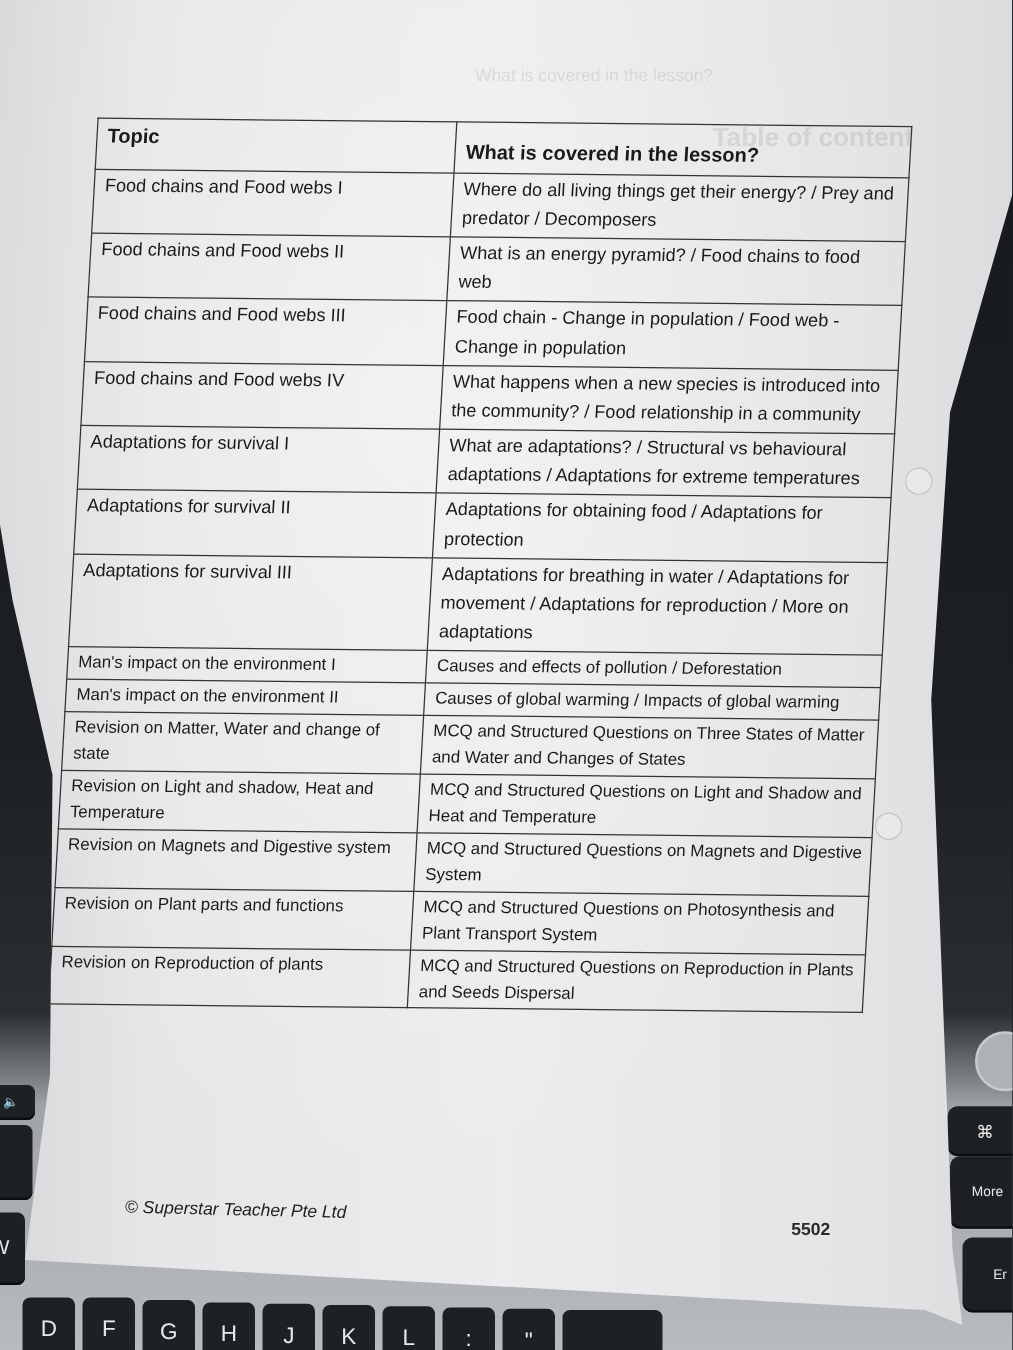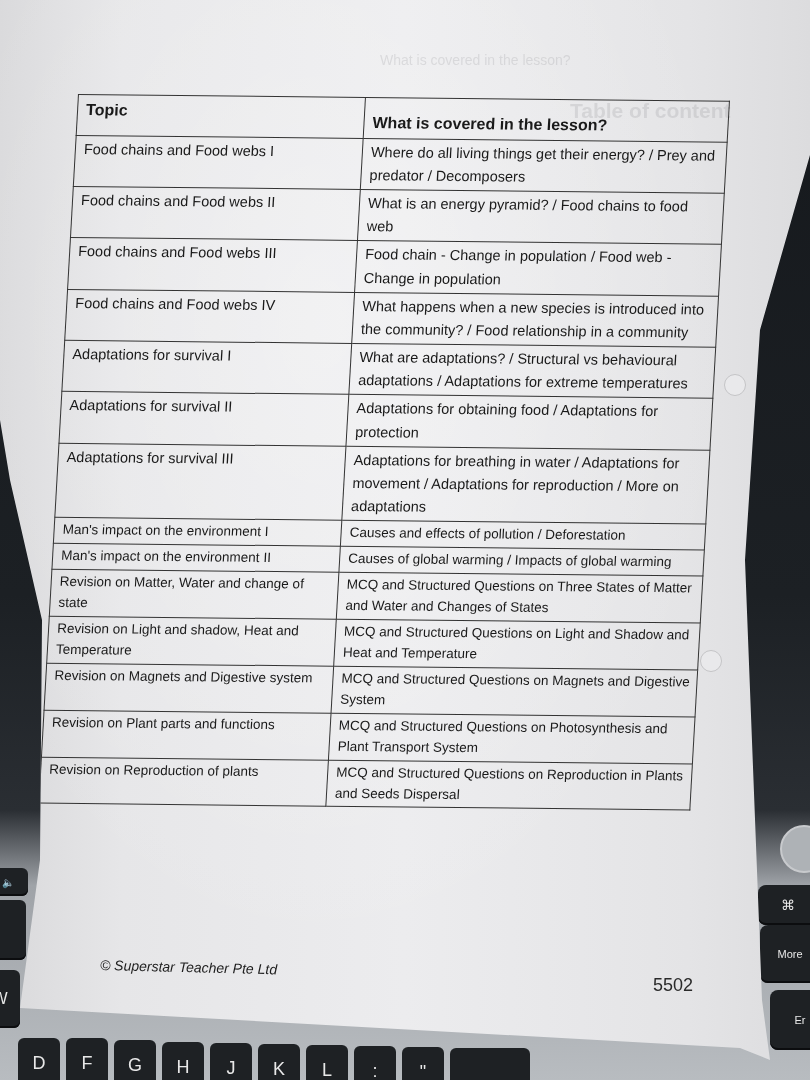--- a/index.html
+++ b/index.html
@@ -108,23 +108,24 @@
       position: absolute;
       left: 100px; top: 957px;
       font-size: 14px;
       font-style: italic;
       color: #1d1d1d;
       transform: rotate(1.4deg);
       transform-origin: left;
     }
     .footer-page {
       position: absolute;
-      left: 653px; top: 975px;
-      font-size: 18px;
+      left: 633px; top: 975px;
+      font-size: 14px;
       color: #2a2a2a;
+      font-weight: bold;
     }
   </style>
 </head>
 <body>
 
 <div class="bg-laptop"></div>
 
 <div class="key-circle"></div>
 <div class="key key-power">
     <span>⌘</span>

